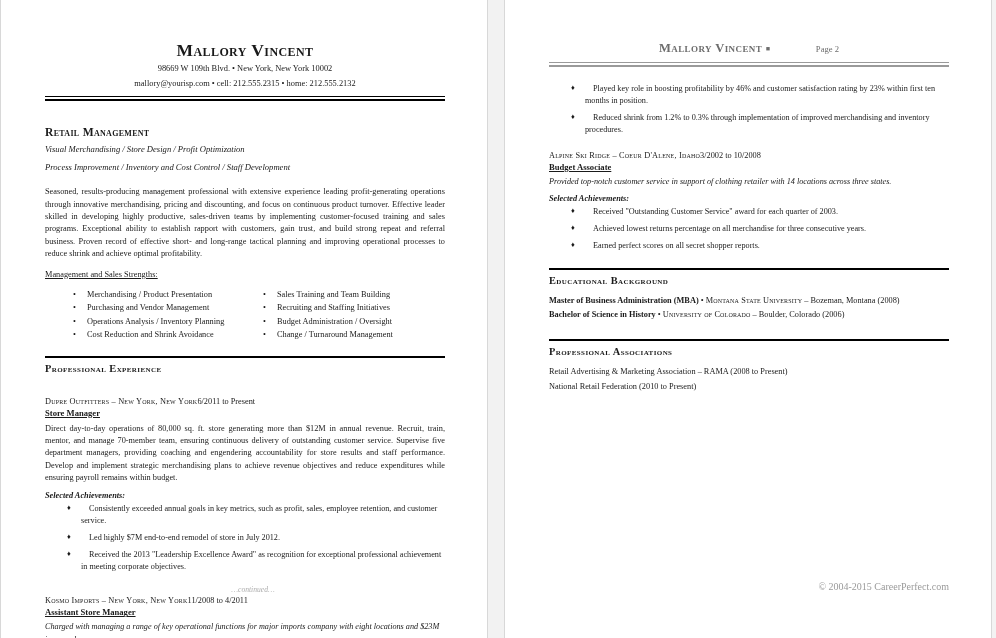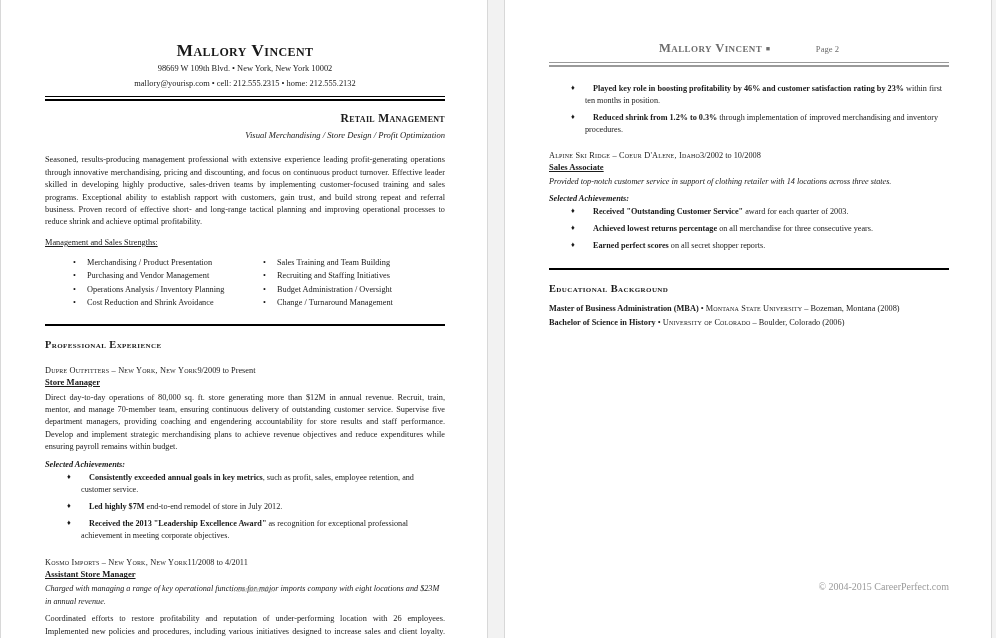--- a/index.html
+++ b/index.html
@@ -59,22 +59,22 @@
     margin-top: 2px;
   }
   .rule-double {
     margin-top: 6px;
     border-top: 1px solid #000;
     border-bottom: 2.4px solid #000;
     height: 2px;
   }
 
   .title-block {
-    text-align: right;
-    margin-top: 11px;
+    text-align: left;
+    margin-top: 25px;
   }
   .job-title {
     font-size: 11.6px;
     font-weight: bold;
     font-variant: small-caps;
     letter-spacing: 0.3px;
   }
   .specialties {
     font-style: italic;
     font-size: 8.6px;
@@ -120,26 +120,26 @@
   }
   .section-rule {
     border-top: 2.2px solid #000;
     height: 0;
   }
   .section-title {
     font-size: 10.4px;
     font-weight: bold;
     font-variant: small-caps;
     letter-spacing: 0.4px;
-    margin-top: 13px;
+    margin-top: 5px;
   }
 
   
   .job {
-    margin-top: 16px;
+    margin-top: 23px;
   }
   .job-head {
     display: flex;
     justify-content: flex-start;
     align-items: baseline;
     font-size: 8.3px;
   }
   .employer {
     font-variant: small-caps;
     letter-spacing: 0.2px;
@@ -183,21 +183,21 @@
     margin-top: 5px;
     text-align: left;
   }
   .ach:first-child { margin-top: 0; }
   .ach .dia {
     position: absolute;
     left: 0;
     top: 0;
     font-size: 7.4px;
   }
-  .ach b { font-weight: bold; padding-left: 8px; }
+  .ach b { font-weight: normal; padding-left: 8px; }
 
   
   .p2-header {
     text-align: center;
     margin-top: 41px;
     color: #6d6d6d;
     font-size: 12.6px;
     font-variant: small-caps;
     letter-spacing: 0.4px;
     font-weight: bold;
@@ -268,20 +268,21 @@
 
       <div class="name">Mallory Vincent</div>
       <div class="contact-line">98669 W 109th Blvd.  •  New York, New York 10002</div>
       <div class="contact-line">mallory@yourisp.com  •  cell: 212.555.2315  •  home: 212.555.2132</div>
 
       <div class="rule-double"></div>
 
       <div class="title-block">
         <div class="job-title">Retail Management</div>
         <div class="specialties">Visual Merchandising   /   Store Design   /   Profit Optimization</div>
+        <div class="specialties">Process Improvement   /   Inventory and Cost Control  /  Staff Development</div>
       </div>
 
       <div class="summary">Seasoned, results-producing management professional with extensive experience leading profit-generating operations through innovative merchandising, pricing and discounting, and focus on continuous product turnover. Effective leader skilled in developing highly productive, sales-driven teams by implementing customer-focused training and sales programs. Exceptional ability to establish rapport with customers, gain trust, and build strong repeat and referral business. Proven record of effective short- and long-range tactical planning and improving operational processes to reduce shrink and achieve optimal profitability.</div>
 
       <div class="strengths-label">Management and Sales Strengths:</div>
 
       <div class="skills-grid">
         <div class="skill"><span class="dot">•</span><span>Merchandising / Product Presentation</span></div>
         <div class="skill"><span class="dot">•</span><span>Sales Training and Team Building</span></div>
         <div class="skill"><span class="dot">•</span><span>Purchasing and Vendor Management</span></div>
@@ -292,21 +293,21 @@
         <div class="skill"><span class="dot">•</span><span>Change / Turnaround Management</span></div>
       </div>
 
       <div class="section">
         <div class="section-rule"></div>
         <div class="section-title">Professional Experience</div>
 
         <div class="job">
           <div class="job-head">
             <span class="employer">Dupre Outfitters – New York, New York</span>
-            <span class="dates">9/2009 to Present</span>
+            <span class="dates">6/2011 to Present</span>
           </div>
           <div class="role">Store Manager</div>
           <div class="narrative">Direct day-to-day operations of 80,000 sq. ft. store generating more than $12M in annual revenue. Recruit, train, mentor, and manage 70-member team, ensuring continuous delivery of outstanding customer service. Supervise five department managers, providing coaching and engendering accountability for store results and staff performance. Develop and implement strategic merchandising plans to achieve revenue objectives and reduce expenditures while ensuring payroll remains within budget.</div>
           <div class="ach-label">Selected Achievements:</div>
           <div class="ach-list">
             <div class="ach"><span class="dia">♦</span><b>Consistently exceeded annual goals in key metrics</b><span>, such as profit, sales, employee retention, and customer service.</span></div>
             <div class="ach"><span class="dia">♦</span><b>Led highly $7M</b><span> end-to-end remodel of store in July 2012.</span></div>
             <div class="ach"><span class="dia">♦</span><b>Received the 2013 "Leadership Excellence Award"</b><span> as recognition for exceptional professional achievement in meeting corporate objectives.</span></div>
           </div>
         </div>
@@ -343,37 +344,45 @@
       <div class="top-bullets">
         <div class="ach"><span class="dia">♦</span><b>Played key role in boosting profitability by 46% and customer satisfaction rating by 23%</b><span> within first ten months in position.</span></div>
         <div class="ach"><span class="dia">♦</span><b>Reduced shrink from 1.2% to 0.3%</b><span> through implementation of improved merchandising and inventory procedures.</span></div>
       </div>
 
       <div class="job" style="margin-top:14px;">
         <div class="job-head">
           <span class="employer">Alpine Ski Ridge – Coeur D'Alene, Idaho</span>
           <span class="dates">3/2002 to 10/2008</span>
         </div>
-        <div class="role">Sales Associate</div>
+        <div class="role">Budget Associate</div>
         <div class="scope">Provided top-notch customer service in support of clothing retailer with 14 locations across three states.</div>
         <div class="ach-label">Selected Achievements:</div>
         <div class="ach-list">
           <div class="ach"><span class="dia">♦</span><b>Received "Outstanding Customer Service"</b><span> award for each quarter of 2003.</span></div>
           <div class="ach"><span class="dia">♦</span><b>Achieved lowest returns percentage</b><span> on all merchandise for three consecutive years.</span></div>
           <div class="ach"><span class="dia">♦</span><b>Earned perfect scores</b><span> on all secret shopper reports.</span></div>
         </div>
       </div>
 
       <div class="section" style="margin-top:16px;">
         <div class="section-rule"></div>
         <div class="section-title">Educational Background</div>
         <div class="edu-list">
           <div class="edu-line"><span class="degree">Master of Business Administration (MBA)</span><span> • </span><span class="school">Montana State University</span><span> – Bozeman, Montana (2008)</span></div>
           <div class="edu-line"><span class="degree">Bachelor of Science in History</span><span> • </span><span class="school">University of Colorado</span><span> – Boulder, Colorado (2006)</span></div>
         </div>
       </div>
 
+      <div class="section" style="margin-top:17px;">
+        <div class="section-rule"></div>
+        <div class="section-title">Professional Associations</div>
+        <div class="assoc-list">
+          <div class="assoc-line">Retail Advertising &amp; Marketing Association – RAMA (2008 to Present)</div>
+          <div class="assoc-line">National Retail Federation (2010 to Present)</div>
+        </div>
+      </div>
 
       <div class="copyright">© 2004-2015 CareerPerfect.com</div>
     </div>
   </div>
 
 </div>
 
 </body></html>

